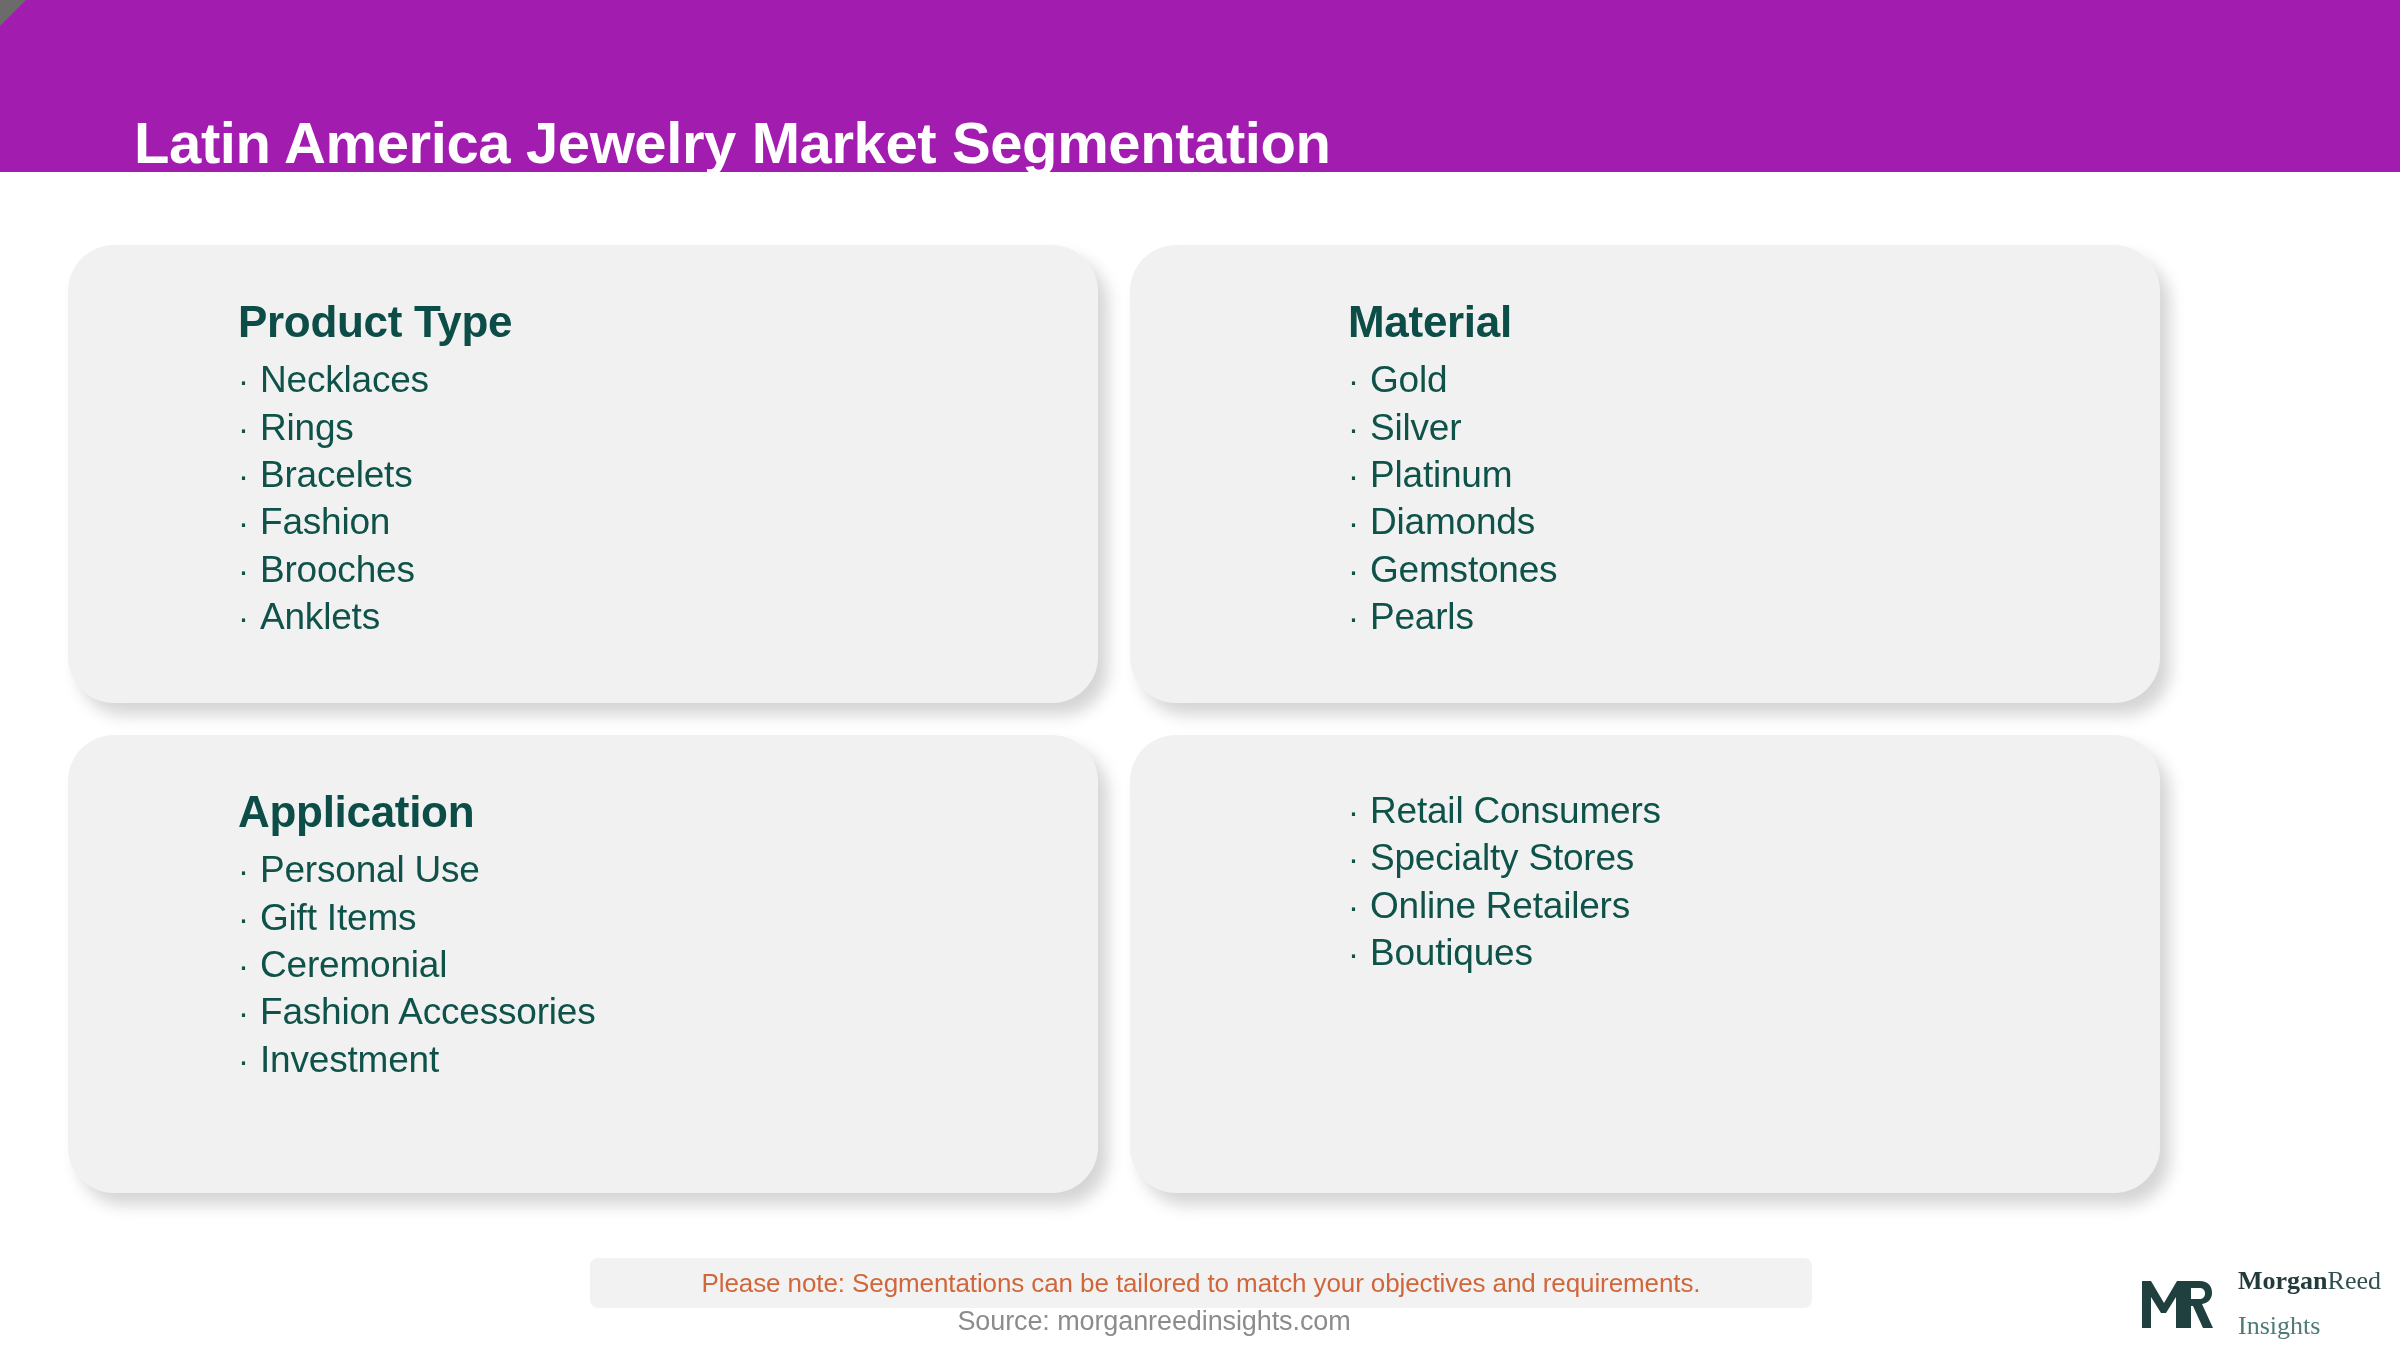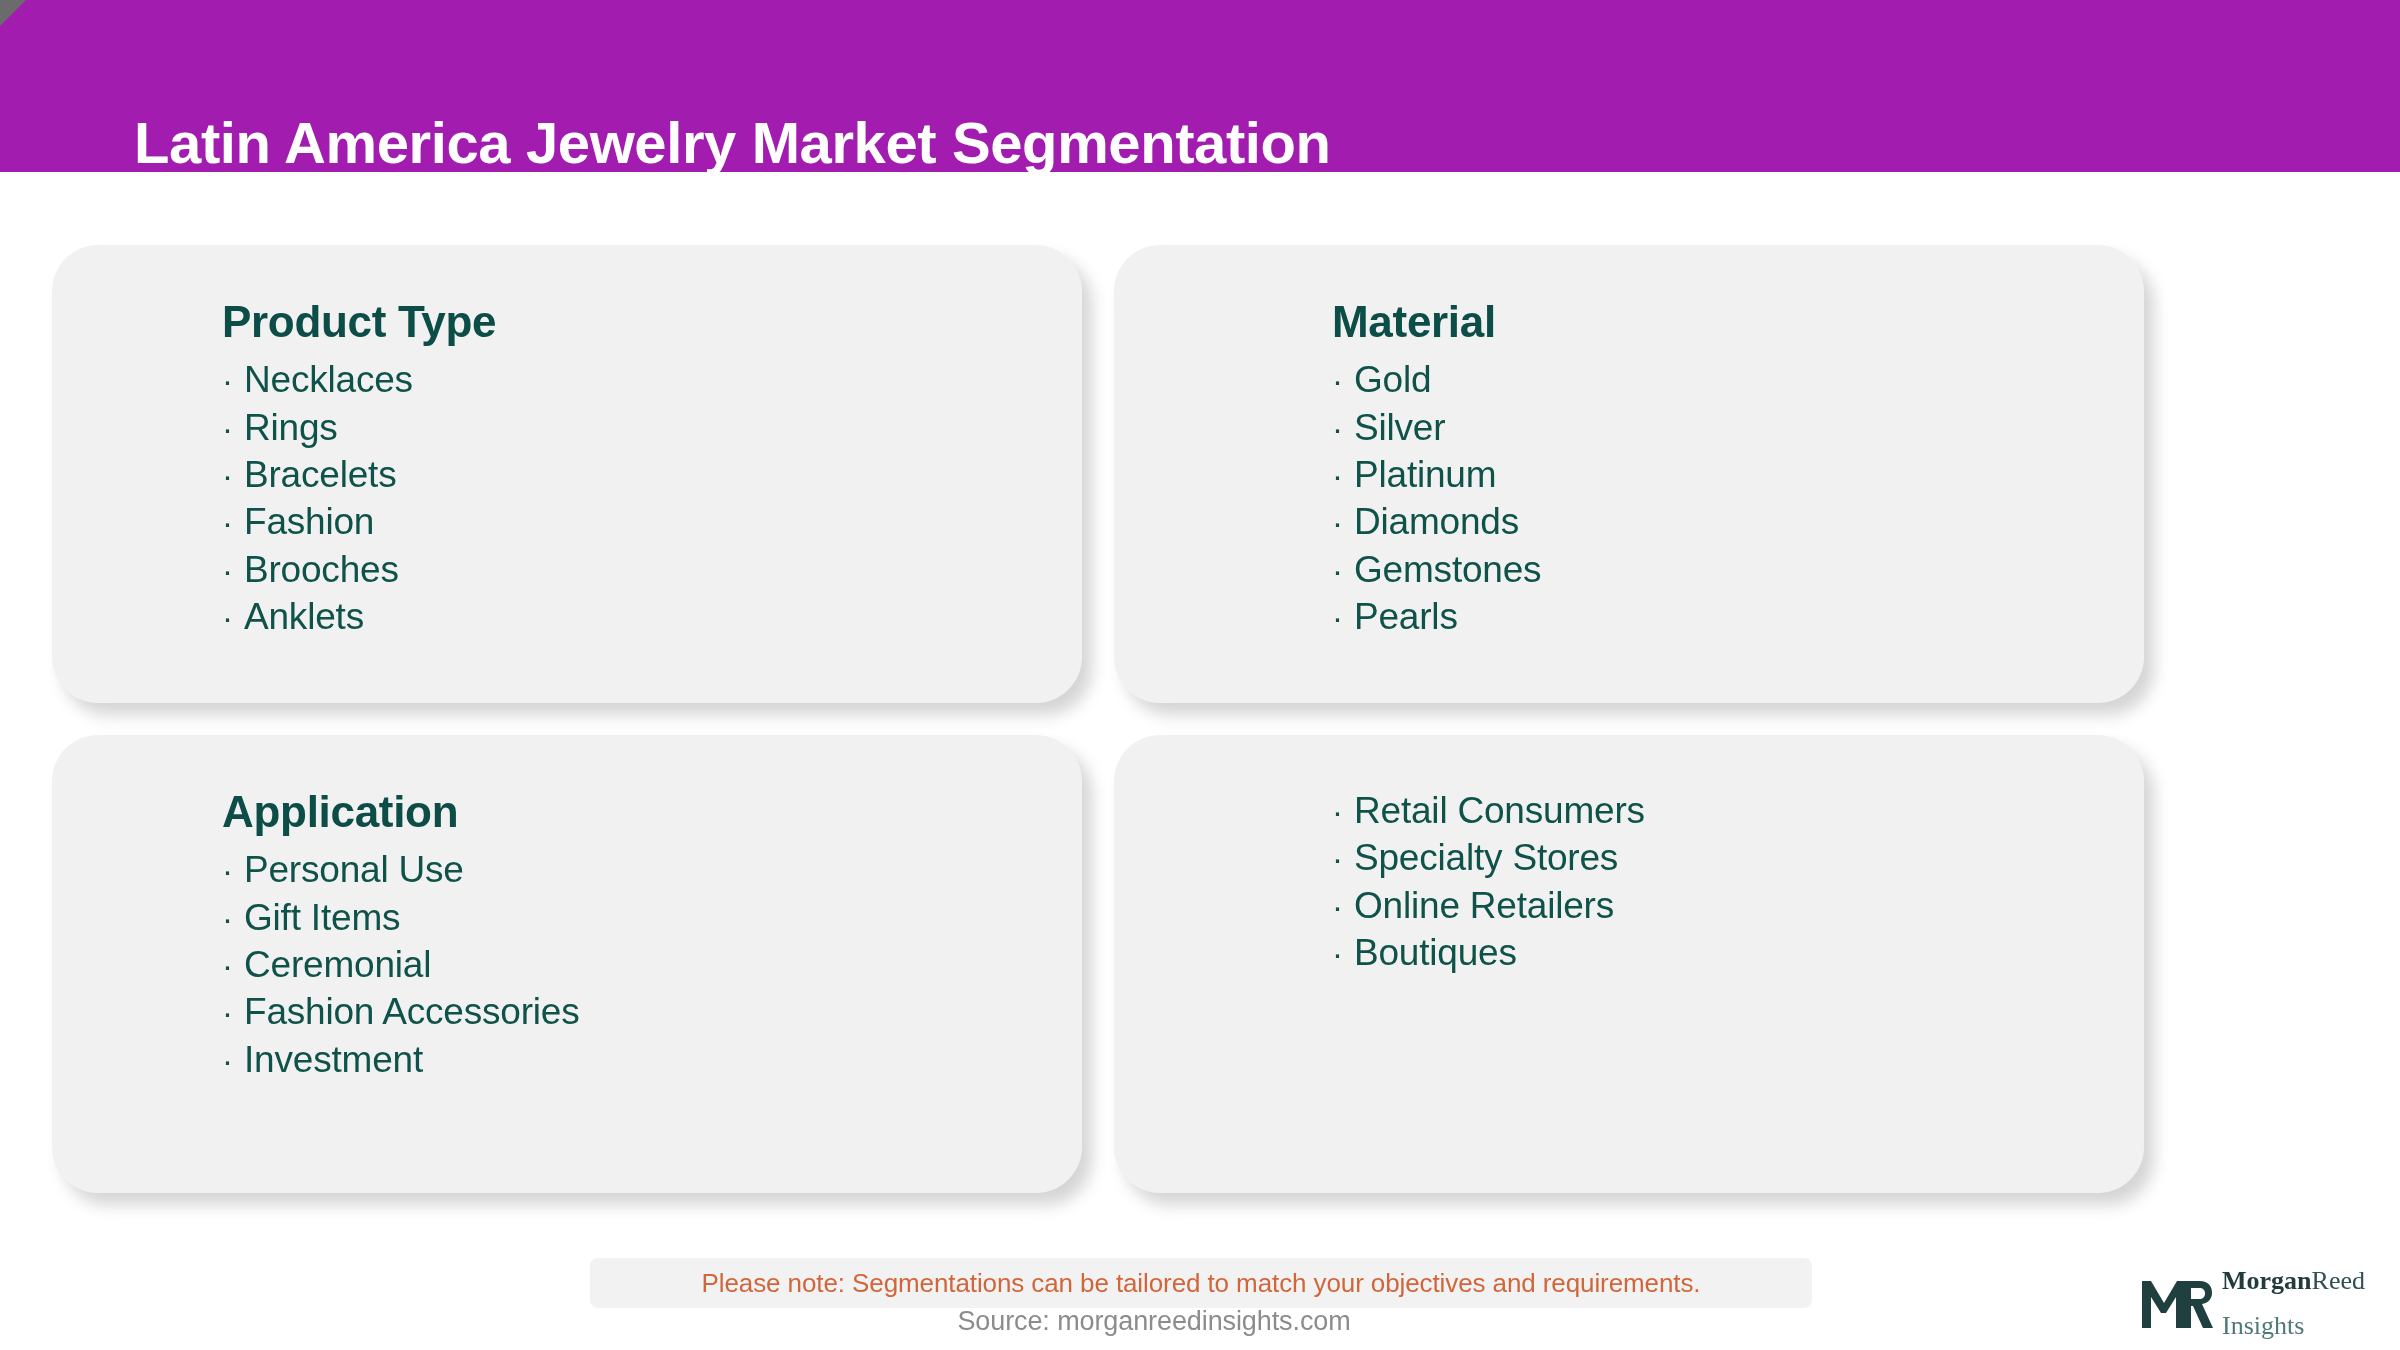--- a/index.html
+++ b/index.html
@@ -42,21 +42,21 @@
     position: absolute;
     left: 0; top: 0;
     width: 0; height: 0;
     border-left: 26px solid #6b6b6b;
     border-bottom: 26px solid transparent;
   }
 
   
   .cards {
     position: absolute;
-    left: 52px;
+    left: 68px;
     top: 245px;
     width: 2280px;
     height: 960px;
     display: grid;
     grid-template-columns: 1030px 1030px;
     grid-template-rows: 458px 458px;
     column-gap: 180px;
     row-gap: 44px;
     gap: 32px;
   }
@@ -133,21 +133,21 @@
     padding-left: 28px;
   }
 
   
   .logo {
     position: absolute;
     left: 2140px;
     top: 1268px;
     display: flex;
     align-items: center;
-    gap: 8px;
+    gap: 24px;
   }
   .logo-mark { width: 74px; height: 52px; flex: 0 0 74px; }
   .logo-words {
     display: flex;
     flex-direction: column;
     line-height: 1.0;
     font-family: "Liberation Serif", serif;
   }
   .logo-line1 { font-size: 26px; white-space: nowrap; }
   .logo-morgan { color: #243b3d; font-weight: bold; }

